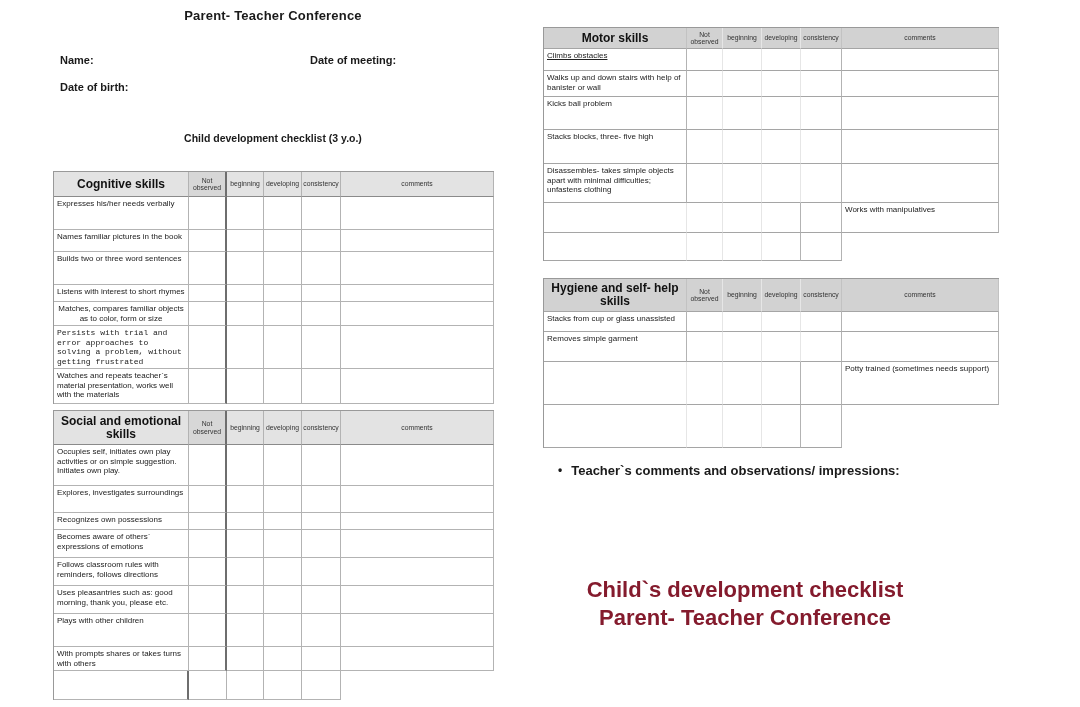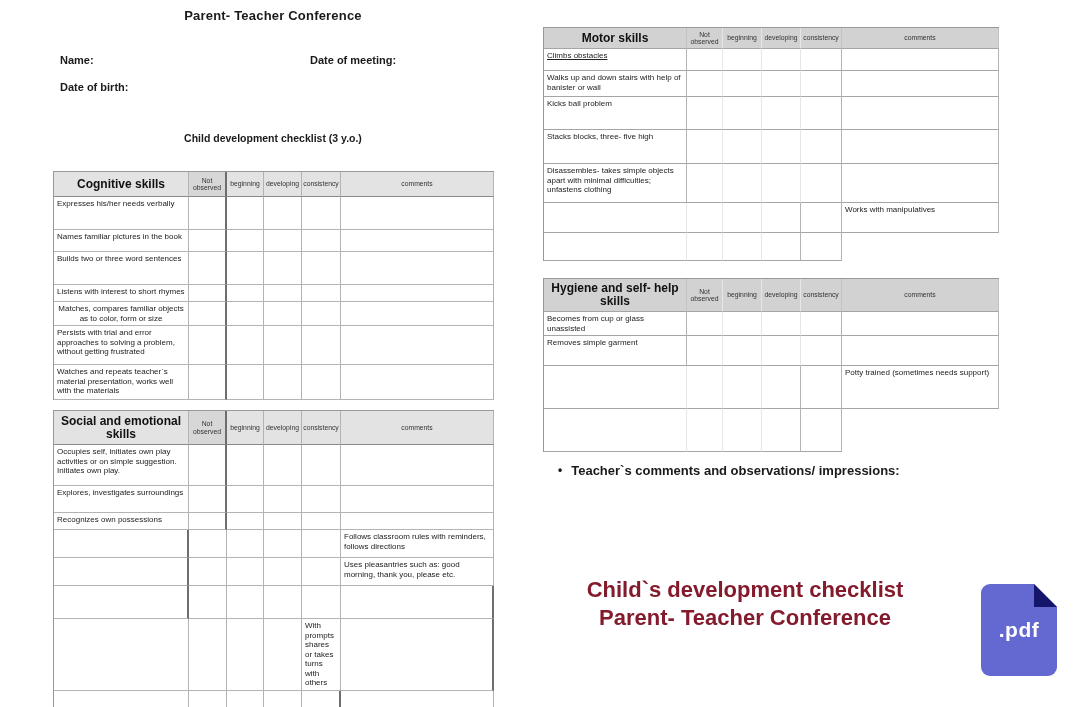--- a/index.html
+++ b/index.html
@@ -93,21 +93,21 @@
       <div class="cell c2" style="min-height: 17px;"></div>
       <div class="cell c3" style="min-height: 17px;"></div>
       <div class="cell c4" style="min-height: 17px;"></div>
       <div class="cell c5" style="min-height: 17px;"></div>
       <div class="cell c0 skill" style="min-height: 22px; text-align: center;">Matches, compares familiar objects as to color, form or size</div>
       <div class="cell c1" style="min-height: 22px;"></div>
       <div class="cell c2" style="min-height: 22px;"></div>
       <div class="cell c3" style="min-height: 22px;"></div>
       <div class="cell c4" style="min-height: 22px;"></div>
       <div class="cell c5" style="min-height: 22px;"></div>
-      <div class="cell c0 skill" style="min-height: 39px;">Persists with trial and error approaches to solving a problem, without getting frustrated</div>
+      <div class="cell c0 skill" style="min-height: 39px; font-family: Liberation Mono, monospace;">Persists with trial and error approaches to solving a problem, without getting frustrated</div>
       <div class="cell c1" style="min-height: 39px;"></div>
       <div class="cell c2" style="min-height: 39px;"></div>
       <div class="cell c3" style="min-height: 39px;"></div>
       <div class="cell c4" style="min-height: 39px;"></div>
       <div class="cell c5" style="min-height: 39px;"></div>
       <div class="cell c0 skill" style="min-height: 35px;">Watches and repeats teacher`s material presentation, works well with the materials</div>
       <div class="cell c1" style="min-height: 35px;"></div>
       <div class="cell c2" style="min-height: 35px;"></div>
       <div class="cell c3" style="min-height: 35px;"></div>
       <div class="cell c4" style="min-height: 35px;"></div>
@@ -131,37 +131,39 @@
       <div class="cell c2" style="min-height: 27px;"></div>
       <div class="cell c3" style="min-height: 27px;"></div>
       <div class="cell c4" style="min-height: 27px;"></div>
       <div class="cell c5" style="min-height: 27px;"></div>
       <div class="cell c0 skill" style="min-height: 17px;">Recognizes own possessions</div>
       <div class="cell c1" style="min-height: 17px;"></div>
       <div class="cell c2" style="min-height: 17px;"></div>
       <div class="cell c3" style="min-height: 17px;"></div>
       <div class="cell c4" style="min-height: 17px;"></div>
       <div class="cell c5" style="min-height: 17px;"></div>
+      <div class="cell c0 skill" style="min-height: 28px;">Becomes aware of others` expressions of emotions</div>
       <div class="cell c1" style="min-height: 28px;"></div>
       <div class="cell c2" style="min-height: 28px;"></div>
       <div class="cell c3" style="min-height: 28px;"></div>
       <div class="cell c4" style="min-height: 28px;"></div>
       <div class="cell c5" style="min-height: 28px;"></div>
       <div class="cell c0 skill" style="min-height: 28px;">Follows classroom rules with reminders, follows directions</div>
       <div class="cell c1" style="min-height: 28px;"></div>
       <div class="cell c2" style="min-height: 28px;"></div>
       <div class="cell c3" style="min-height: 28px;"></div>
       <div class="cell c4" style="min-height: 28px;"></div>
       <div class="cell c5" style="min-height: 28px;"></div>
       <div class="cell c0 skill" style="min-height: 28px;">Uses pleasantries such as: good morning, thank you, please etc.</div>
       <div class="cell c1" style="min-height: 28px;"></div>
       <div class="cell c2" style="min-height: 28px;"></div>
       <div class="cell c3" style="min-height: 28px;"></div>
       <div class="cell c4" style="min-height: 28px;"></div>
       <div class="cell c5" style="min-height: 28px;"></div>
+      <div class="cell c0 skill" style="min-height: 33px;">Plays with other children</div>
       <div class="cell c1" style="min-height: 33px;"></div>
       <div class="cell c2" style="min-height: 33px;"></div>
       <div class="cell c3" style="min-height: 33px;"></div>
       <div class="cell c4" style="min-height: 33px;"></div>
       <div class="cell c5" style="min-height: 33px;"></div>
       <div class="cell c0 skill" style="min-height: 22px;">With prompts shares or takes turns with others</div>
       <div class="cell c1" style="min-height: 22px;"></div>
       <div class="cell c2" style="min-height: 22px;"></div>
       <div class="cell c3" style="min-height: 22px;"></div>
       <div class="cell c4" style="min-height: 22px;"></div>
@@ -221,21 +223,21 @@
       <div class="cell c4" style="min-height: 28px;"></div>
       <div class="cell c5" style="min-height: 28px;"></div>
     </div>
   <div class="skills-table t-right" style="left: 543px; top: 278px; grid-template-columns: 143px 36px 39px 39px 41px 157px;">
       <div class="cell c0 th title-cell" style="min-height: 33px;">Hygiene and self- help skills</div>
       <div class="cell c1 th" style="min-height: 33px;">Not observed</div>
       <div class="cell c2 th" style="min-height: 33px;">beginning</div>
       <div class="cell c3 th" style="min-height: 33px;">developing</div>
       <div class="cell c4 th" style="min-height: 33px;">consistency</div>
       <div class="cell c5 th" style="min-height: 33px;">comments</div>
-      <div class="cell c0 skill" style="min-height: 20px;">Becomes from cup or glass unassisted</div>
+      <div class="cell c0 skill" style="min-height: 20px;">Stacks from cup or glass unassisted</div>
       <div class="cell c1" style="min-height: 20px;"></div>
       <div class="cell c2" style="min-height: 20px;"></div>
       <div class="cell c3" style="min-height: 20px;"></div>
       <div class="cell c4" style="min-height: 20px;"></div>
       <div class="cell c5" style="min-height: 20px;"></div>
       <div class="cell c0 skill" style="min-height: 30px;">Removes simple garment</div>
       <div class="cell c1" style="min-height: 30px;"></div>
       <div class="cell c2" style="min-height: 30px;"></div>
       <div class="cell c3" style="min-height: 30px;"></div>
       <div class="cell c4" style="min-height: 30px;"></div>
@@ -256,20 +258,14 @@
   <div class="bullet-line">
     <span class="bullet-dot">•</span>
     <span>Teacher`s comments and observations/ impressions:</span>
   </div>
 
   <div class="promo" style="color: rgb(132, 27, 45);">
     <div>Child`s development checklist</div>
     <div>Parent- Teacher Conference</div>
   </div>
 
-  <div class="pdf-icon">
-    <div class="pdf-body" style="background: rgb(100, 104, 209);">
-      <span class="pdf-label">.pdf</span>
-    </div>
-    <div class="pdf-fold" style="background: rgb(21, 21, 107);"></div>
-  </div>
 
 </div>
 
 </body></html>

